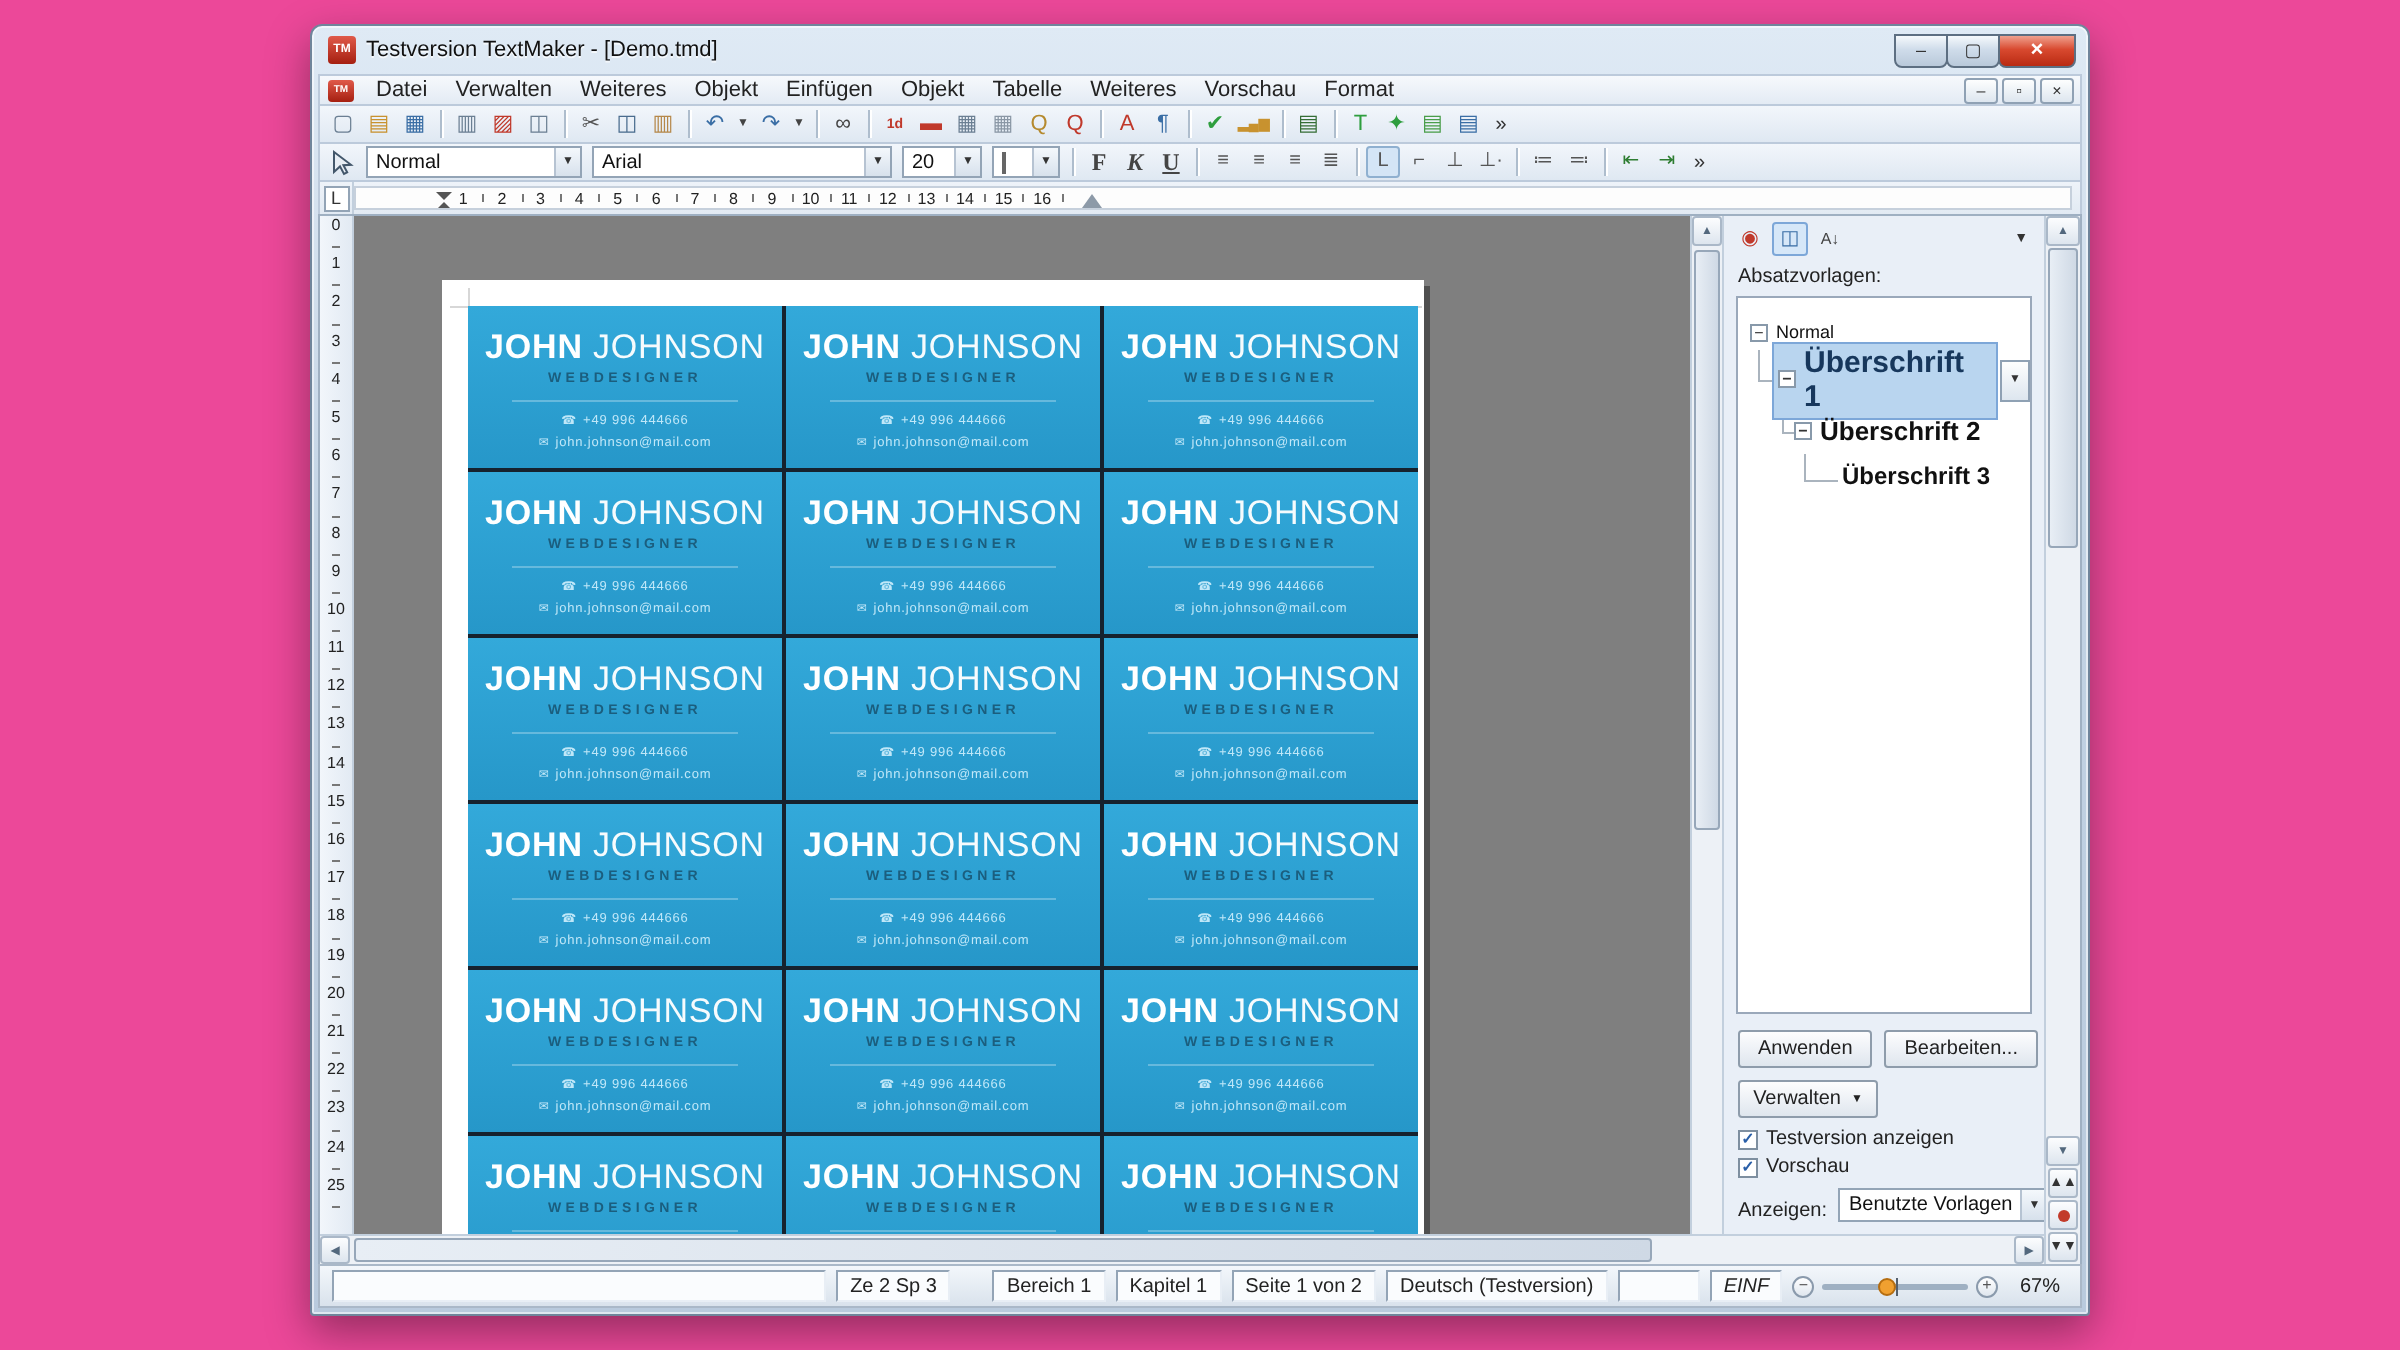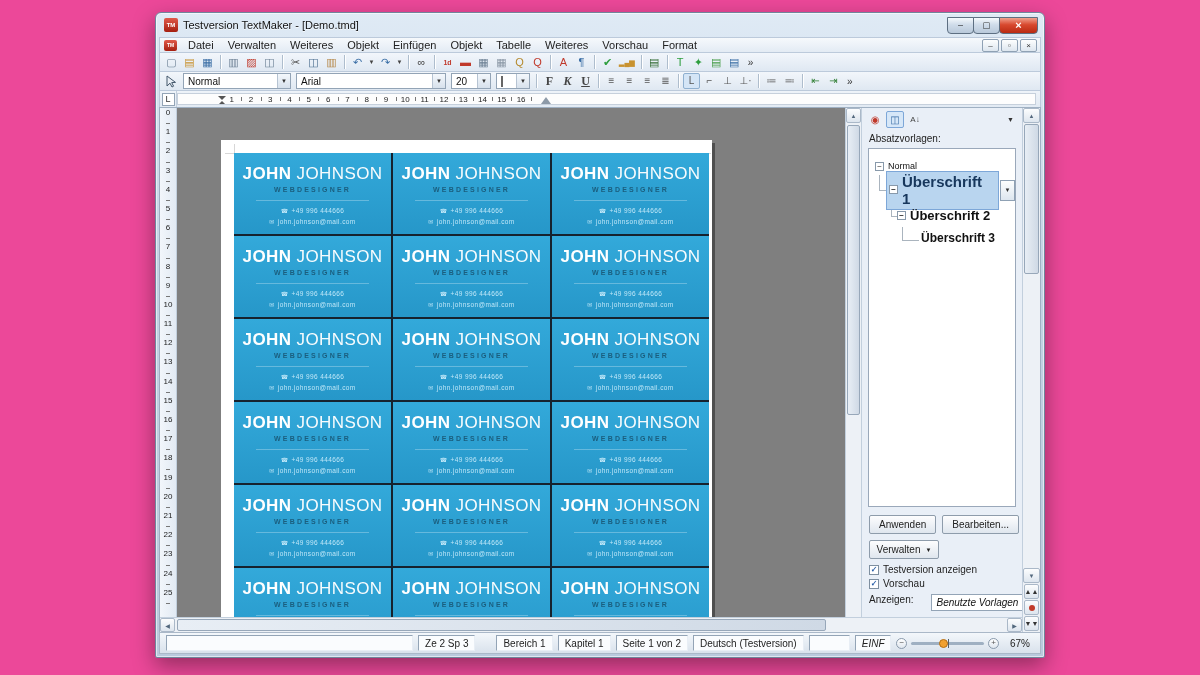--- a/index.html
+++ b/index.html
@@ -129,22 +129,22 @@
   #row-h3 { height:22px; padding-left:52px; font-weight:bold; font-size:12px; }
   .tcon { position:absolute; background:#aab4be; }
 
   #sb-btnrow { display:flex; gap:6px; padding:4px 7px 2px; }
   .pbtn { height:19px; padding:0 9px; border:1px solid #8e9cab; border-radius:2px; background:linear-gradient(#fdfdfe,#dfe6ee);
           font-size:10px; color:#222; display:flex; align-items:center; justify-content:center; }
   #sb-managerow { padding:4px 7px 2px; }
   .chkrow { display:flex; align-items:center; gap:4px; padding:3px 7px 0; color:#222; }
   .chk { width:10px; height:10px; background:#fff; border:1px solid #7e8fa0; display:flex; align-items:center; justify-content:center;
          font-size:8px; color:#2a5fa8; font-weight:bold; flex:none; }
-  #sb-showrow { display:flex; align-items:flex-start; gap:16px; padding:5px 7px 6px; color:#222; }
-  #sb-showrow .combo { flex:1; height:17px;font-style:italic; }
+  #sb-showrow { display:flex; align-items:flex-end; gap:4px; padding:5px 7px 6px; color:#222; }
+  #sb-showrow .combo { flex:1; height:17px; }
 
   
   #right-rail { width:18px; background:#edf1f6; border-left:1px solid #c2cfdd; display:flex; flex-direction:column; padding:0 0 1px; }
   #right-rail .sb-track { flex:1; }
   .nav-btn { height:15px; margin:1px 1px 0; border:1px solid #aab8c8; border-radius:2px; background:linear-gradient(#fcfdfe,#dde5ee);
              display:flex; align-items:center; justify-content:center; font-size:7px; color:#333; }
   .nav-btn .reddot { width:6px; height:6px; border-radius:50%; background:#c23b2a; }
 
   
   #statusbar { height:22px; margin:0 3px 3px; background:linear-gradient(#f3f7fb,#d9e2ec); border:1px solid #aab8c8;

